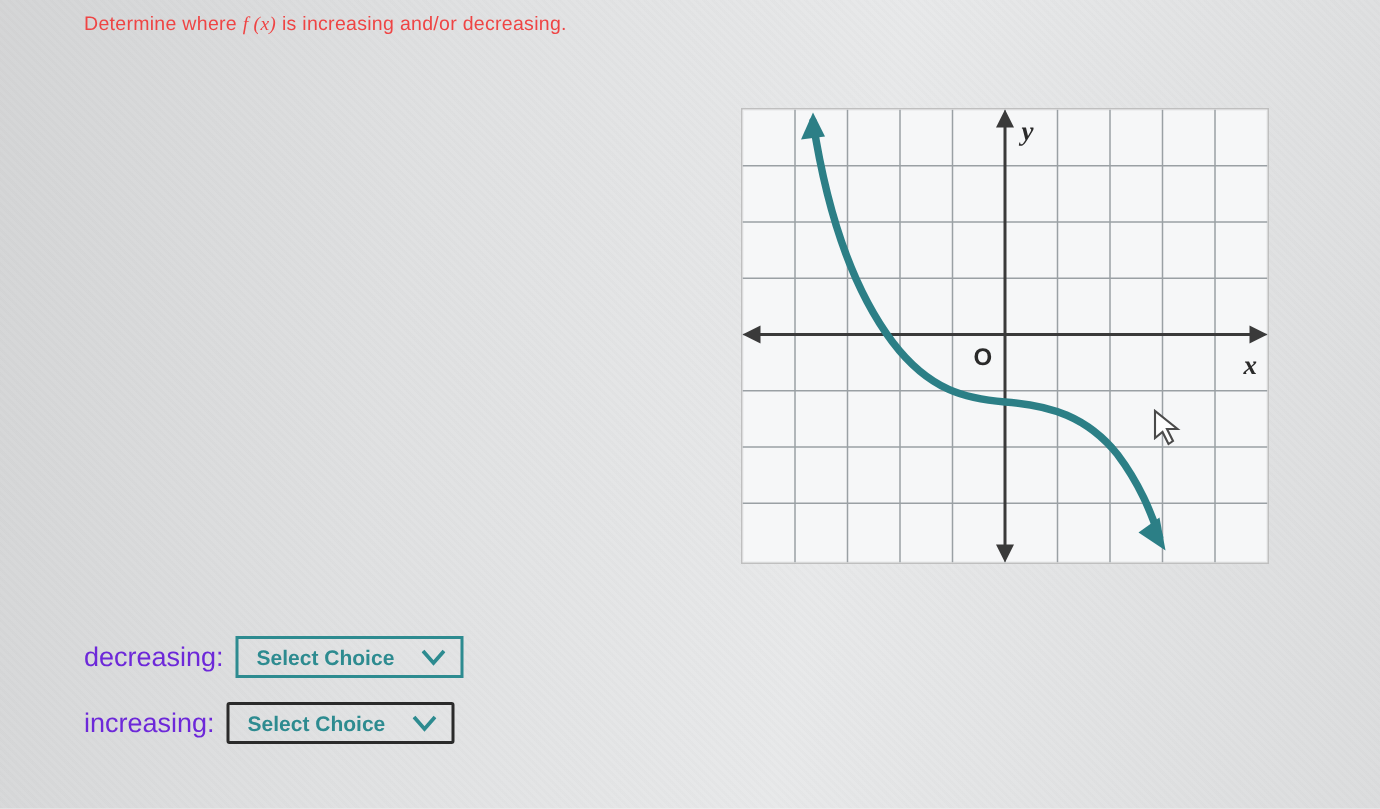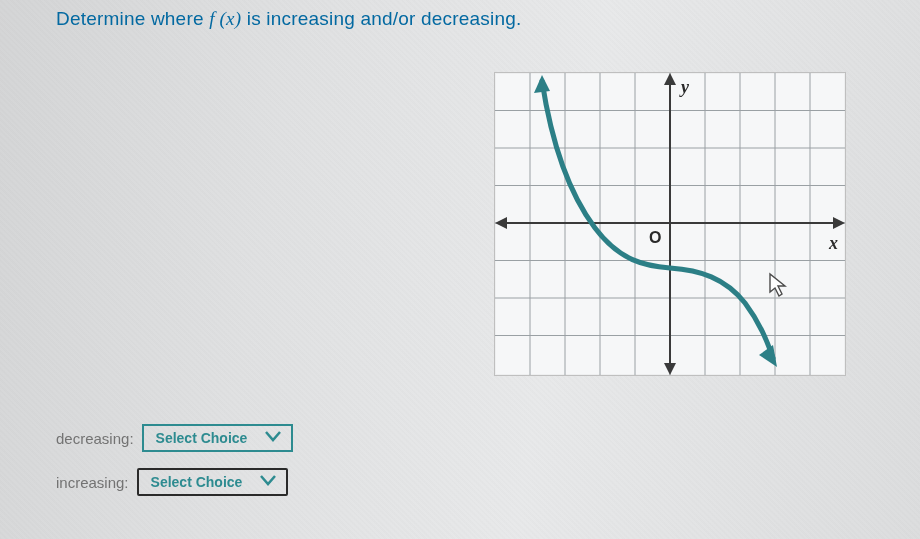--- a/index.html
+++ b/index.html
@@ -1,23 +1,23 @@
 <!DOCTYPE html>
 <html><head>
 <meta charset="utf-8">
 <style>
 html,body{margin:0;padding:0;width:920px;height:539px;background:linear-gradient(100deg,#d4d5d6 0%,#e0e1e2 30%,#e8e9ea 60%,#dcddde 100%);font-family:Arial,Helvetica,sans-serif;overflow:hidden;position:relative}
 .noise{position:absolute;inset:0;background:repeating-linear-gradient(45deg,rgba(0,0,0,.01) 0 2px,rgba(255,255,255,.01) 2px 4px);pointer-events:none}
-.prompt{position:absolute;left:56px;top:8px;color:#0369a1;font-size:19px;letter-spacing:.2px}
+.prompt{position:absolute;left:56px;top:8px;color:#ef4444;font-size:13px;letter-spacing:.2px}
 .prompt .fx{font-style:italic;font-family:'Times New Roman',serif}
 .answer-row{position:absolute;left:56px;display:flex;align-items:center;gap:8px}
 .row-dec{top:424px}
 .row-inc{top:468px}
-.answer-label{color:#737373;font-size:15px}
-.select{display:inline-flex;align-items:flex-start;gap:18px;border:2px solid;padding:4px 10px 4px 12px;color:#2d8b90;font-size:14px;font-weight:600;cursor:pointer;background:rgba(255,255,255,.05)}
+.answer-label{color:#6d28d9;font-size:18px}
+.select{display:inline-flex;align-items:center;gap:18px;border:2px solid;padding:4px 10px 4px 12px;color:#2d8b90;font-size:14px;font-weight:600;cursor:pointer;background:rgba(255,255,255,.05)}
 .select.teal{border-color:#2d8b90}
 .select.dark{border-color:#2a2a2a;border-radius:2px}
 .chev{display:inline-block}
 .chev svg{display:block}
 .graph-wrap{position:absolute;left:494px;top:72px;width:350px;height:302px;background:#f6f7f8;border:1px solid #bfbfbf;box-shadow:inset 0 0 0 1px rgba(0,0,0,.03)}
 .grid line{stroke:#9aa0a4;stroke-width:1}
 .axis line{stroke:#3a3a3a;stroke-width:2}
 .arrow{fill:#3a3a3a}
 .curve{fill:none;stroke:#2c7f86;stroke-width:5;stroke-linecap:round}
 .curve-arrow{fill:#2c7f86}

